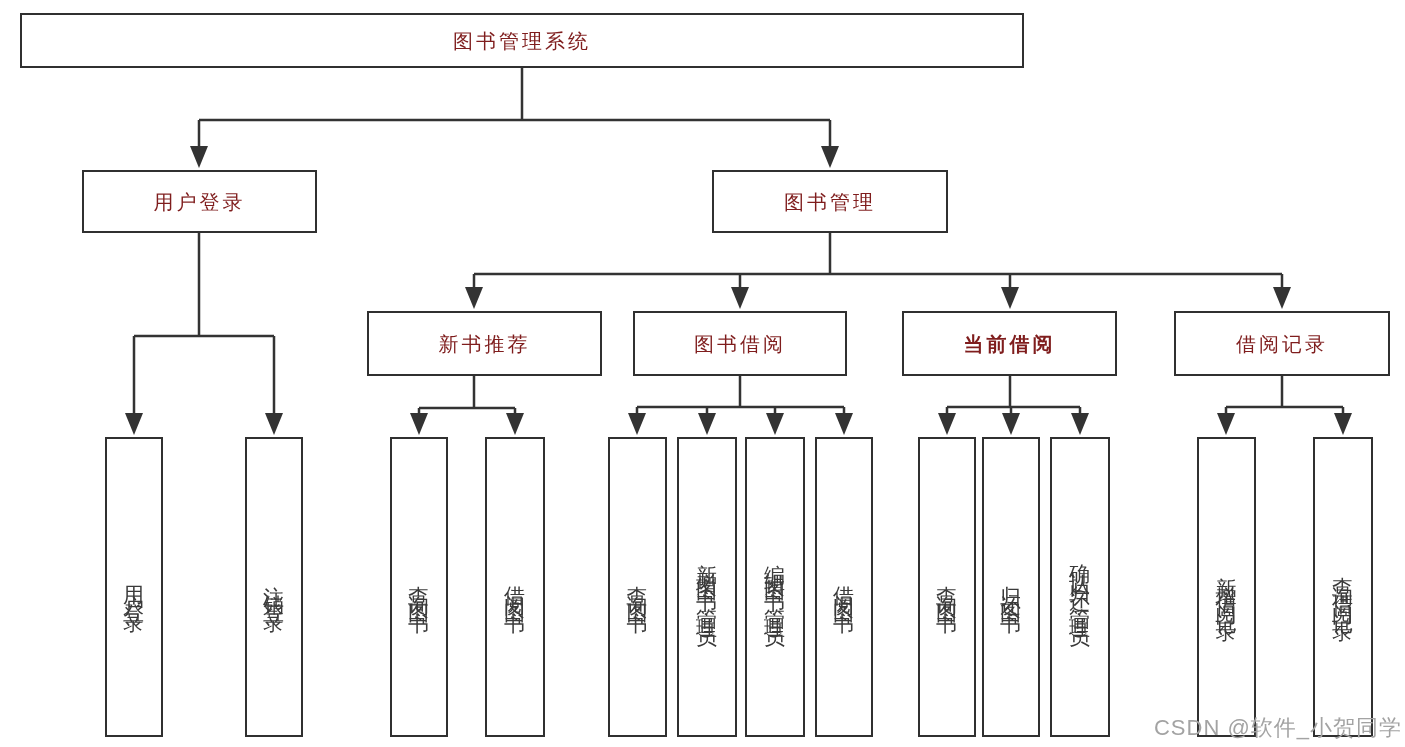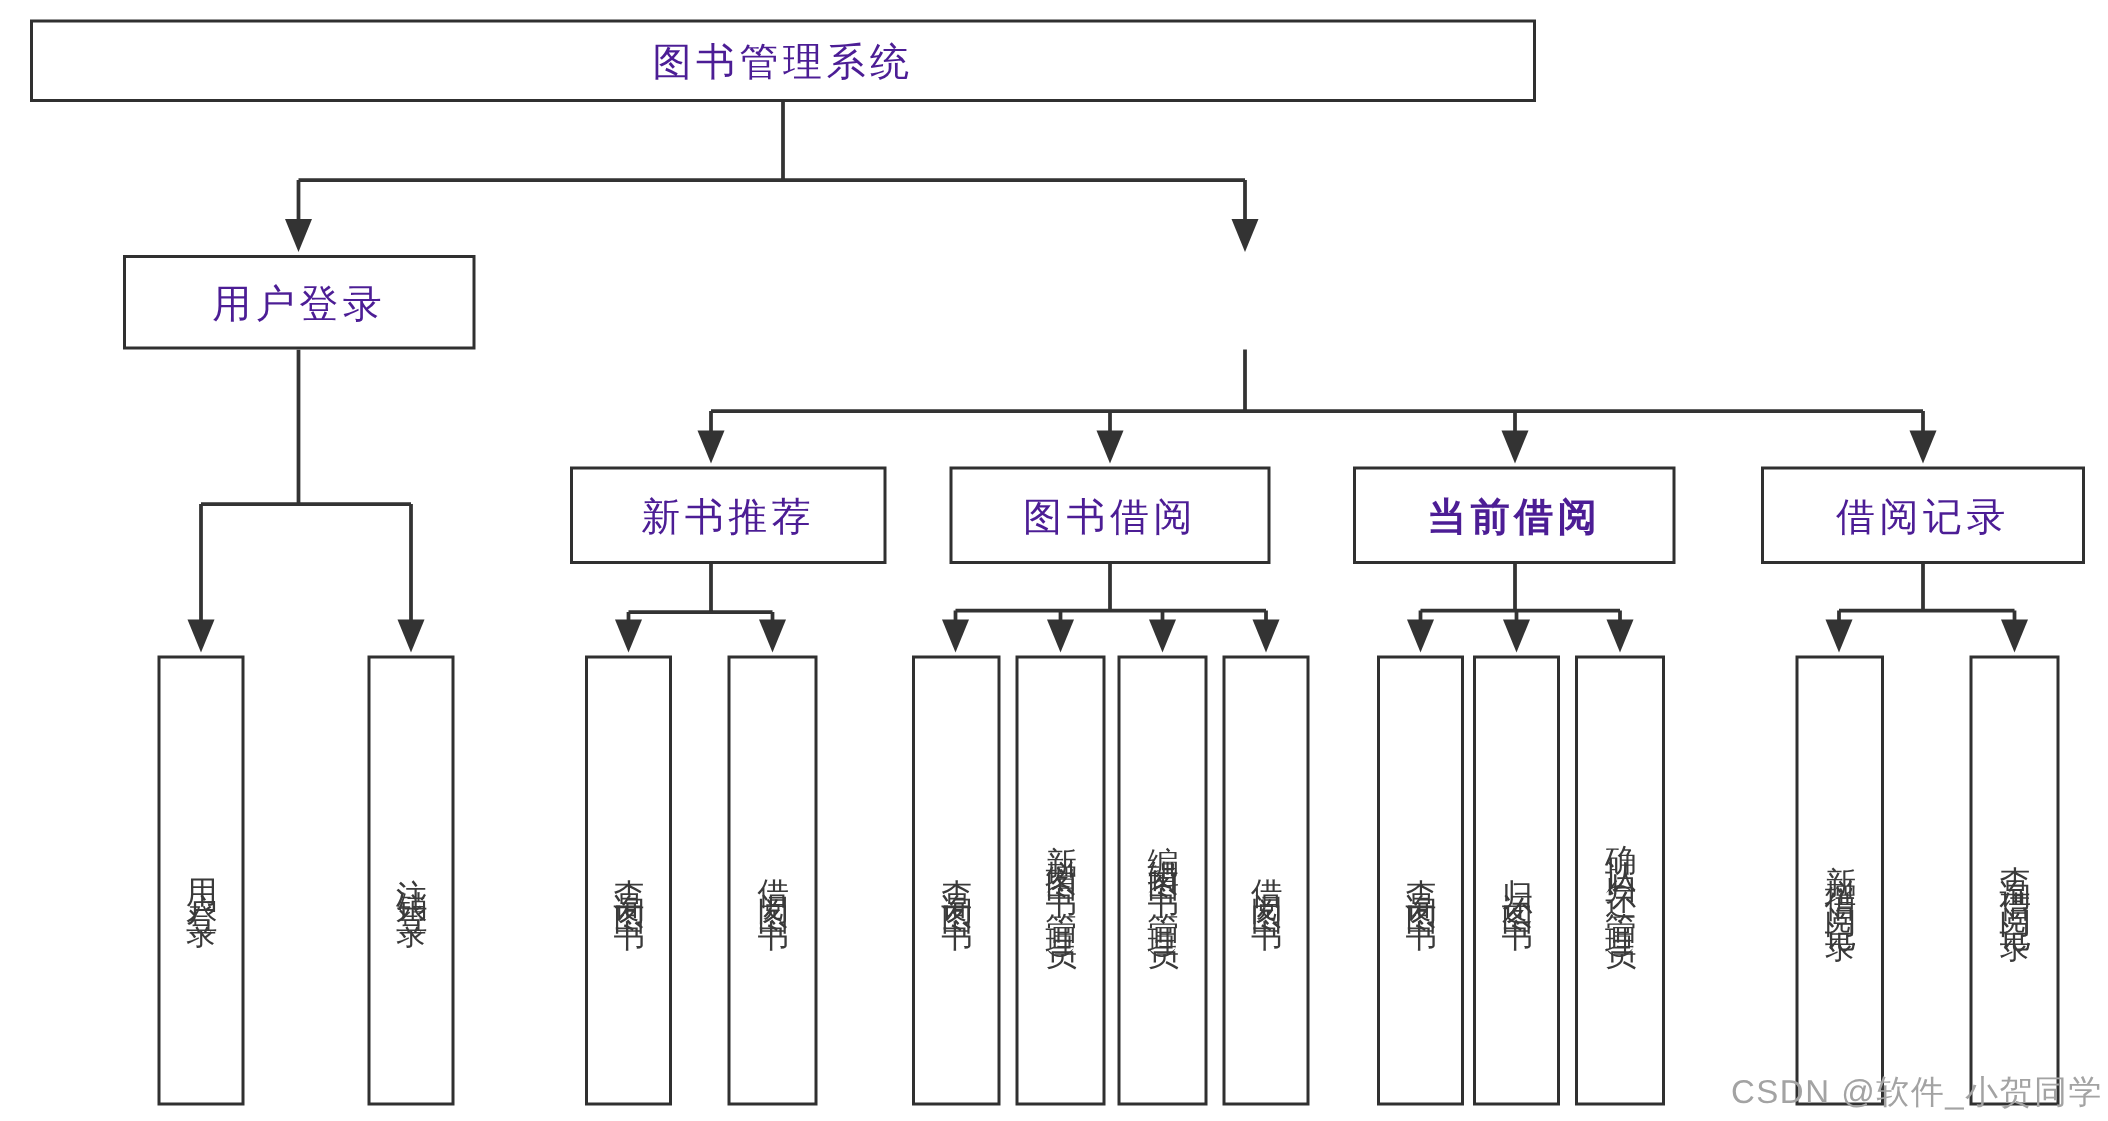--- a/index.html
+++ b/index.html
@@ -3,23 +3,23 @@
 <meta charset="utf-8">
 <style>
   html,body{margin:0;padding:0;background:#ffffff;}
   .stage{
     position:relative;width:1405px;height:747px;background:#ffffff;
     font-family:"Liberation Sans",sans-serif;overflow:hidden;
   }
   .wires{position:absolute;left:0;top:0;width:1405px;height:747px;}
   .node{
     position:absolute;box-sizing:border-box;background:#ffffff;
-    border:2.5px solid #303030;color:#4c1d95;
+    border:2.5px solid #303030;color:#7f1d1d;
     display:flex;align-items:center;justify-content:center;
-    font-size:26px;letter-spacing:3px;line-height:1;white-space:nowrap;
+    font-size:20px;letter-spacing:3px;line-height:1;white-space:nowrap;
   }
   .vnode{
     position:absolute;box-sizing:border-box;background:#ffffff;
     border:2.5px solid #303030;color:#3a3a3a;
     display:flex;align-items:center;justify-content:center;
     writing-mode:vertical-rl;text-orientation:mixed;
     font-size:21px;letter-spacing:9px;line-height:1;white-space:nowrap;
   }
   .watermark{
     position:absolute;right:3px;bottom:4px;
@@ -72,22 +72,23 @@
       <polygon points="1002,413 1020,413 1011,435"></polygon>
       <polygon points="1071,413 1089,413 1080,435"></polygon>
       <polygon points="1217,413 1235,413 1226,435"></polygon>
       <polygon points="1334,413 1352,413 1343,435"></polygon>
     </g>
   </svg>
 
   <div class="node" style="left:20px;top:13px;width:1004px;height:55px;">图书管理系统</div>
 
   <div class="node" style="left:82px;top:170px;width:235px;height:63px;">用户登录</div>
+  <div class="node" style="left:712px;top:170px;width:236px;height:63px;">图书管理</div>
 
-  <div class="node" style="left:367px;top:311px;width:211px;height:65px;margin-left:13px;">新书推荐</div>
+  <div class="node" style="left:367px;top:311px;width:235px;height:65px;">新书推荐</div>
   <div class="node" style="left:633px;top:311px;width:214px;height:65px;text-align:right;">图书借阅</div>
   <div class="node" style="left:902px;top:311px;width:215px;height:65px;font-weight:bold;">当前借阅</div>
   <div class="node" style="left:1174px;top:311px;width:216px;height:65px;">借阅记录</div>
 
   <div class="vnode" style="left:105px;top:437px;width:58px;height:300px;">用户登录</div>
   <div class="vnode" style="left:245px;top:437px;width:58px;height:300px;">注销登录</div>
 
   <div class="vnode" style="left:390px;top:437px;width:58px;height:300px;">查询图书</div>
   <div class="vnode" style="left:485px;top:437px;width:60px;height:300px;">借阅图书</div>
 

